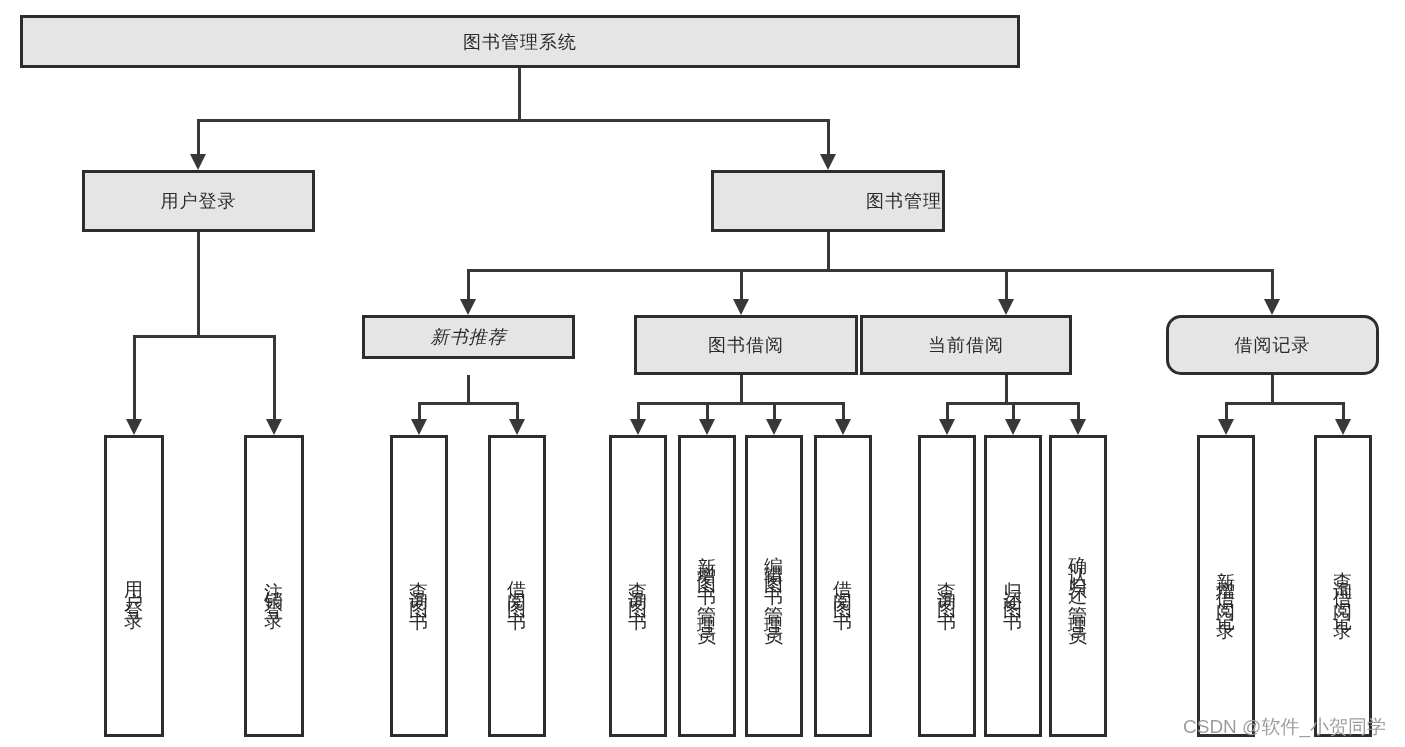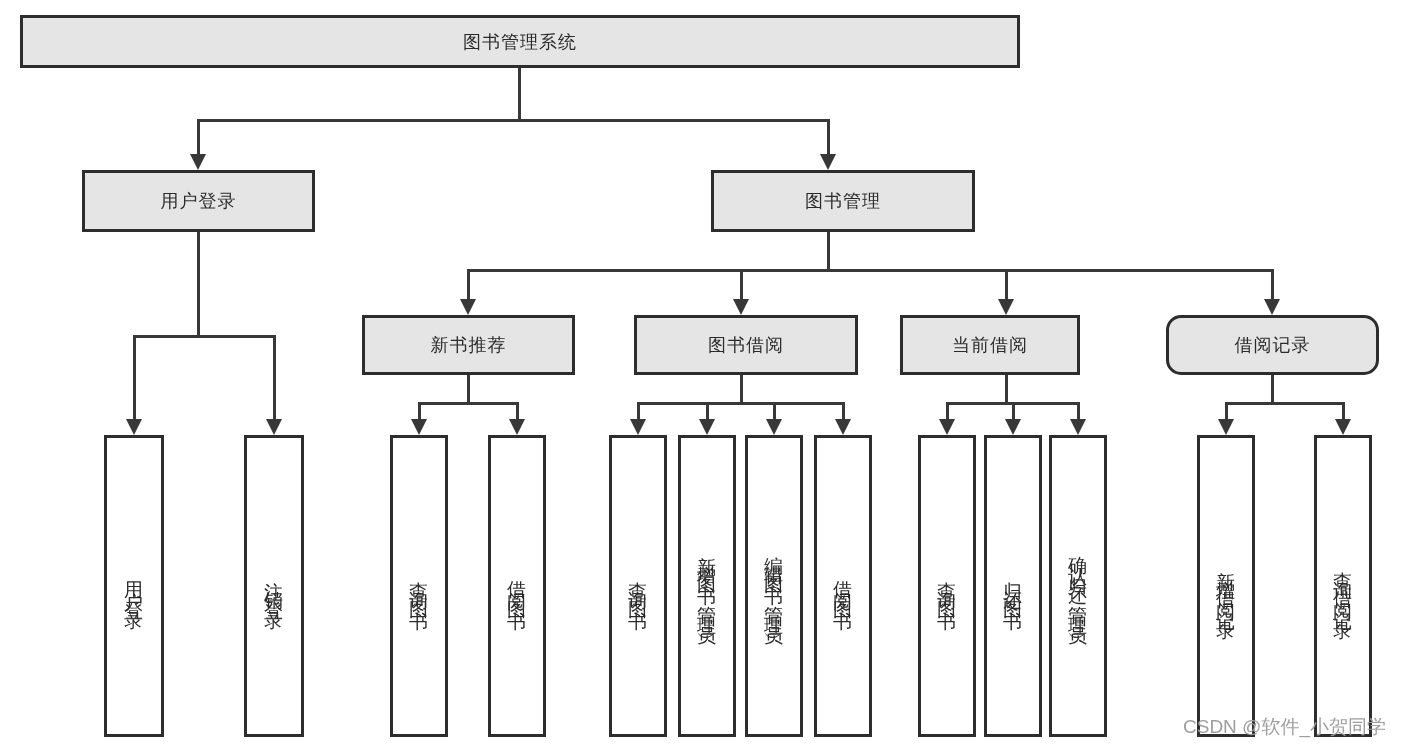--- a/index.html
+++ b/index.html
@@ -78,21 +78,21 @@
   <div class="line" style="left:518px; top:68px; width:3px; height:52px;"></div>
   <div class="line" style="left:197px; top:119px; width:633px; height:3px;"></div>
   <div class="line" style="left:197px; top:119px; width:3px; height:36px;"></div>
   <div class="arrow" style="left:190px; top:154px;"></div>
   <div class="line" style="left:827px; top:119px; width:3px; height:36px;"></div>
   <div class="arrow" style="left:820px; top:154px;"></div>
 
   <div class="hbox" style="left:82px; top:170px; width:233px; height:62px;">
     <span>用户登录</span>
   </div>
-  <div class="hbox" style="left:711px; top:170px; width:264px; height:62px;">
+  <div class="hbox" style="left:711px; top:170px; width:234px; height:62px;justify-content:flex-end;">
     <span>图书管理</span>
   </div>
 
   <div class="line" style="left:197px; top:232px; width:3px; height:104px;"></div>
   <div class="line" style="left:133px; top:335px; width:143px; height:3px;"></div>
   <div class="line" style="left:133px; top:335px; width:3px; height:84px;"></div>
   <div class="arrow" style="left:126px; top:419px;"></div>
   <div class="line" style="left:273px; top:335px; width:3px; height:84px;"></div>
   <div class="arrow" style="left:266px; top:419px;"></div>
 
@@ -100,27 +100,27 @@
   <div class="line" style="left:467px; top:269px; width:807px; height:3px;"></div>
   <div class="line" style="left:467px; top:269px; width:3px; height:30px;"></div>
   <div class="arrow" style="left:460px; top:299px;"></div>
   <div class="line" style="left:740px; top:269px; width:3px; height:30px;"></div>
   <div class="arrow" style="left:733px; top:299px;"></div>
   <div class="line" style="left:1005px; top:269px; width:3px; height:30px;"></div>
   <div class="arrow" style="left:998px; top:299px;"></div>
   <div class="line" style="left:1271px; top:269px; width:3px; height:30px;"></div>
   <div class="arrow" style="left:1264px; top:299px;"></div>
 
-  <div class="hbox" style="left:362px; top:315px; width:213px; height:60px;">
+  <div class="hbox" style="left:362px; top:315px; width:213px; height:44px;font-style:italic;">
     <span>新书推荐</span>
   </div>
   <div class="hbox" style="left:634px; top:315px; width:224px; height:60px;">
     <span>图书借阅</span>
   </div>
-  <div class="hbox" style="left:900px; top:315px; width:180px; height:60px;">
+  <div class="hbox" style="left:860px; top:315px; width:212px; height:60px;">
     <span>当前借阅</span>
   </div>
   <div class="hbox" style="left:1166px; top:315px; width:213px; height:60px;border-radius:15px;">
     <span>借阅记录</span>
   </div>
 
   <div class="line" style="left:467px; top:375px; width:3px; height:28px;"></div>
   <div class="line" style="left:418px; top:402px; width:101px; height:3px;"></div>
   <div class="line" style="left:418px; top:402px; width:3px; height:17px;"></div>
   <div class="arrow" style="left:411px; top:419px;"></div>

